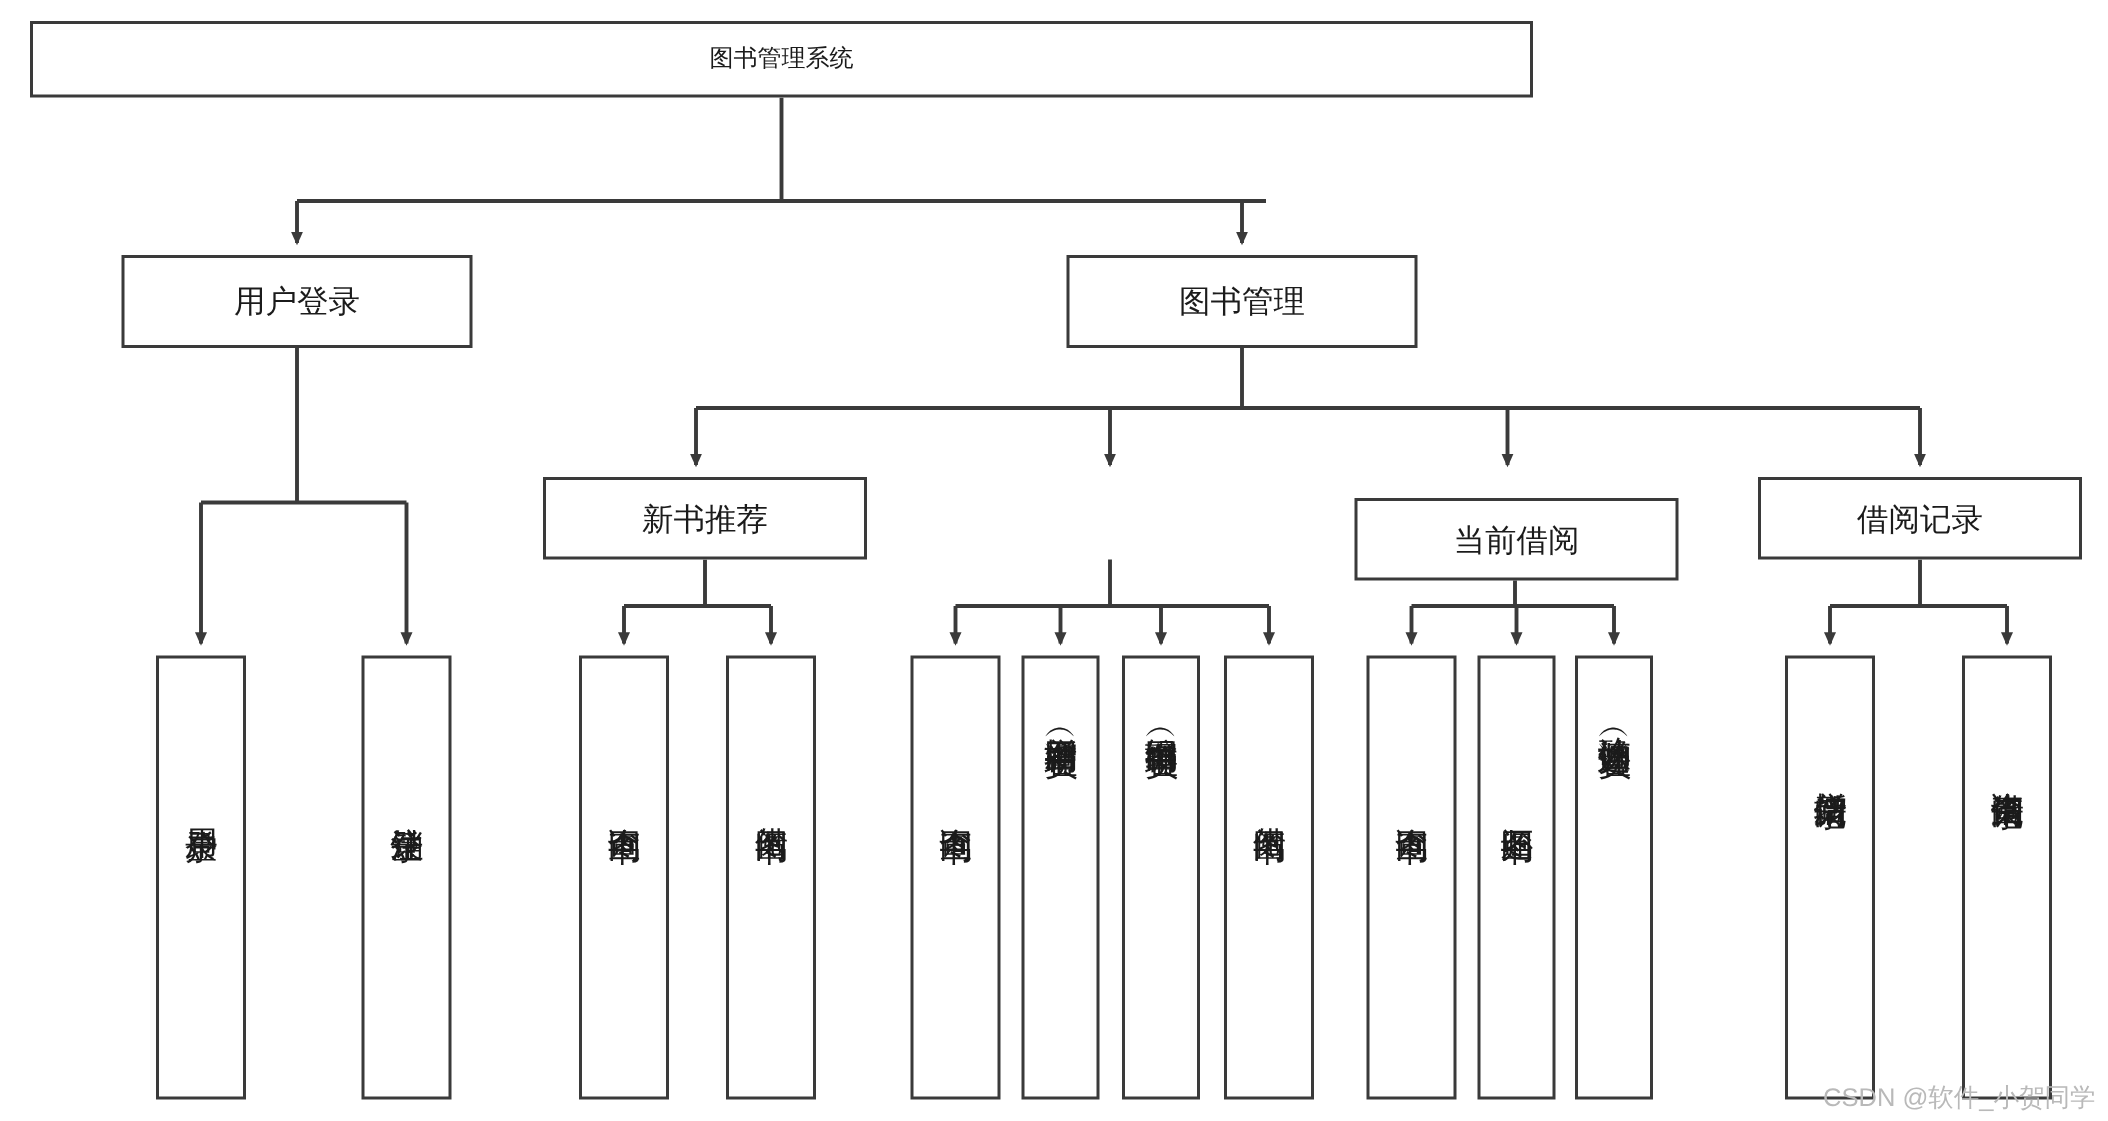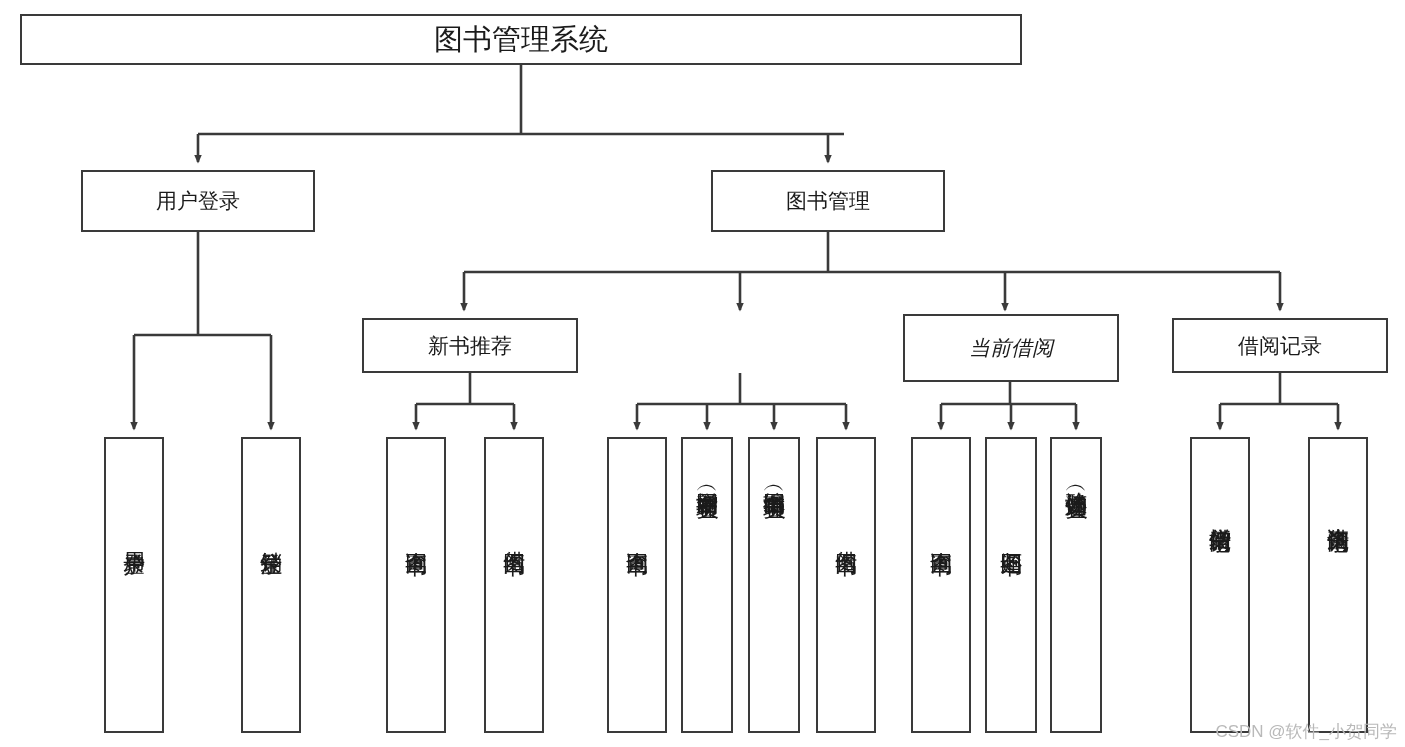--- a/index.html
+++ b/index.html
@@ -16,21 +16,21 @@
     position:absolute;
     box-sizing:border-box;
     background:#ffffff;
     border:2px solid #3a3a3a;
     display:flex;
     align-items:center;
     justify-content:center;
     color:#1b1b1b;
     z-index:2;
   }
-  .node.lvl1{font-size:29px;}
+  .node.lvl1{font-size:16px;}
   .node.lvl2{font-size:21px;}
   .node.lvl3{font-size:21px;}
 
   .leaf{
     position:absolute;
     box-sizing:border-box;
     background:#ffffff;
     border:2px solid #3a3a3a;
     color:#1b1b1b;
     z-index:2;
@@ -122,21 +122,21 @@
   <div class="node lvl2" id="l2-0" style="left: 81px; top: 170px; width: 234px; height: 62px;">
     <span>用户登录</span>
   </div>
   <div class="node lvl2" id="l2-1" style="left: 711px; top: 170px; width: 234px; height: 62px;">
     <span>图书管理</span>
   </div>
 
   <div class="node lvl3" id="l3-0" style="left: 362px; top: 318px; width: 216px; height: 55px;">
     <span>新书推荐</span>
   </div>
-  <div class="node lvl3" id="l3-2" style="left: 903px; top: 314px; width: 216px; height: 68px; font-style: italic;">
+  <div class="node lvl3" id="l3-2" style="left: 903px; top: 332px; width: 216px; height: 55px;">
     <span>当前借阅</span>
   </div>
   <div class="node lvl3" id="l3-3" style="left: 1172px; top: 318px; width: 216px; height: 55px; justify-content: center;">
     <span>借阅记录</span>
   </div>
 
   <div class="leaf" id="lf-0" style="left: 104px; top: 437px; width: 60px; height: 296px;">
     <span class="vtext" style="margin-top: 95px;">用户登录</span>
   </div>
   <div class="leaf" id="lf-1" style="left: 241px; top: 437px; width: 60px; height: 296px;">

